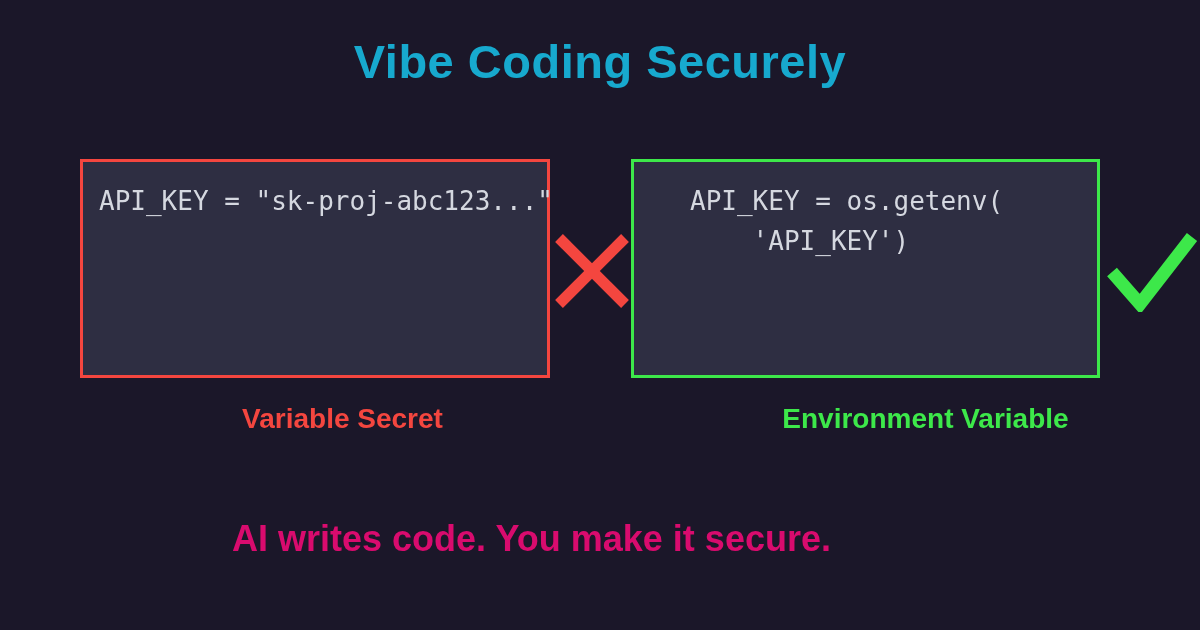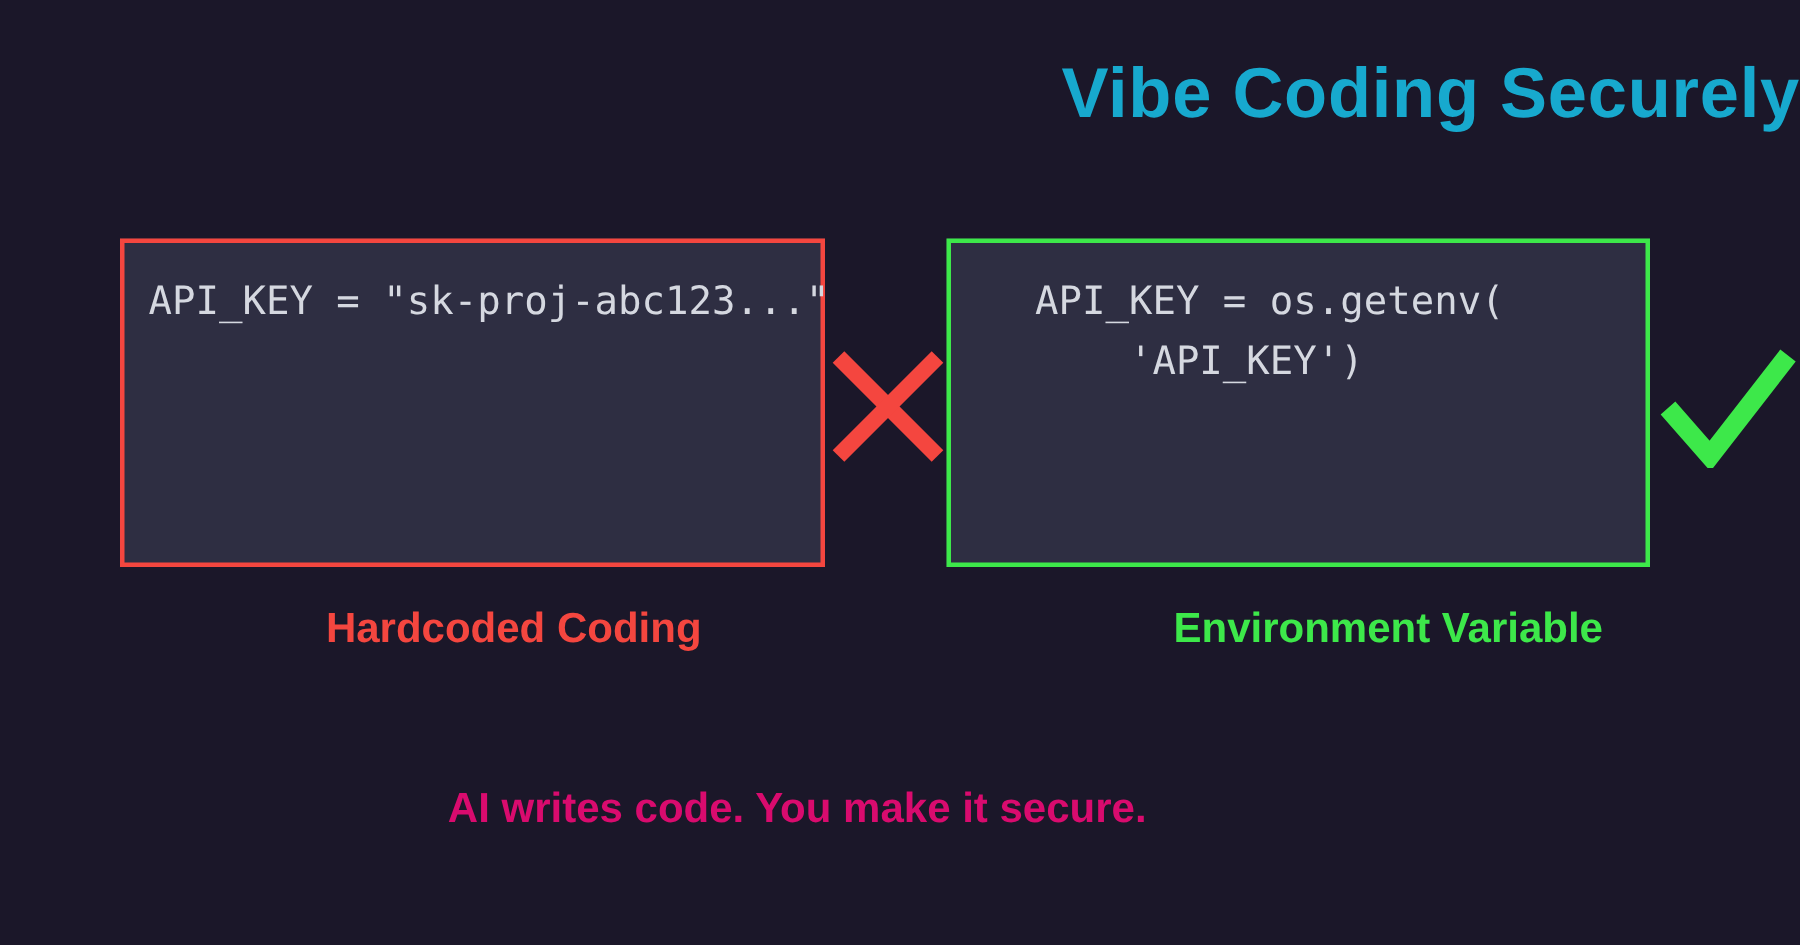--- a/index.html
+++ b/index.html
@@ -20,21 +20,21 @@
     width: 1200px;
     height: 630px;
   }
 
   
   .title {
     position: absolute;
     left: 0;
     top: 38px;
     width: 1200px;
-    text-align: right;
+    text-align: center;
     font-size: 47px;
     font-weight: bold;
     color: #17a9ce;
     letter-spacing: 0.5px;
     line-height: 1.0;
     white-space: nowrap;
   }
 
   
   .code-box {
@@ -118,21 +118,21 @@
     color: #3de84a;
   }
 
   
   .tagline {
     position: absolute;
     left: 0;
     top: 521px;
     width: 1063px;
     text-align: center;
-    font-size: 28px;
+    font-size: 36px;
     font-weight: bold;
     color: #d90b6e;
     line-height: 36px;
     white-space: nowrap;
   }
 </style>
 </head>
 <body>
 
 <div class="stage">
@@ -143,21 +143,21 @@
 
   <div class="code-text bad">API_KEY = "sk-proj-abc123..."</div>
 
   <div class="mark cross">
     <svg width="80" height="80" viewBox="0 0 80 80" aria-hidden="true">
       <line x1="7" y1="7" x2="73" y2="73" stroke="#f4463f" stroke-width="11" stroke-linecap="butt"></line>
       <line x1="73" y1="7" x2="7" y2="73" stroke="#f4463f" stroke-width="11" stroke-linecap="butt"></line>
     </svg>
   </div>
 
-  <div class="caption bad">Hardcoded Coding</div>
+  <div class="caption bad">Variable Secret</div>
 
   <div class="code-box good"></div>
 
   <div class="code-text good">API_KEY = os.getenv(
     'API_KEY')</div>
 
   <div class="mark check">
     <svg width="94" height="84" viewBox="0 0 94 84" aria-hidden="true">
       <polyline points="8,44 36,76 88,9" fill="none" stroke="#3de84a" stroke-width="13" stroke-linecap="butt" stroke-linejoin="miter"></polyline>
     </svg>

